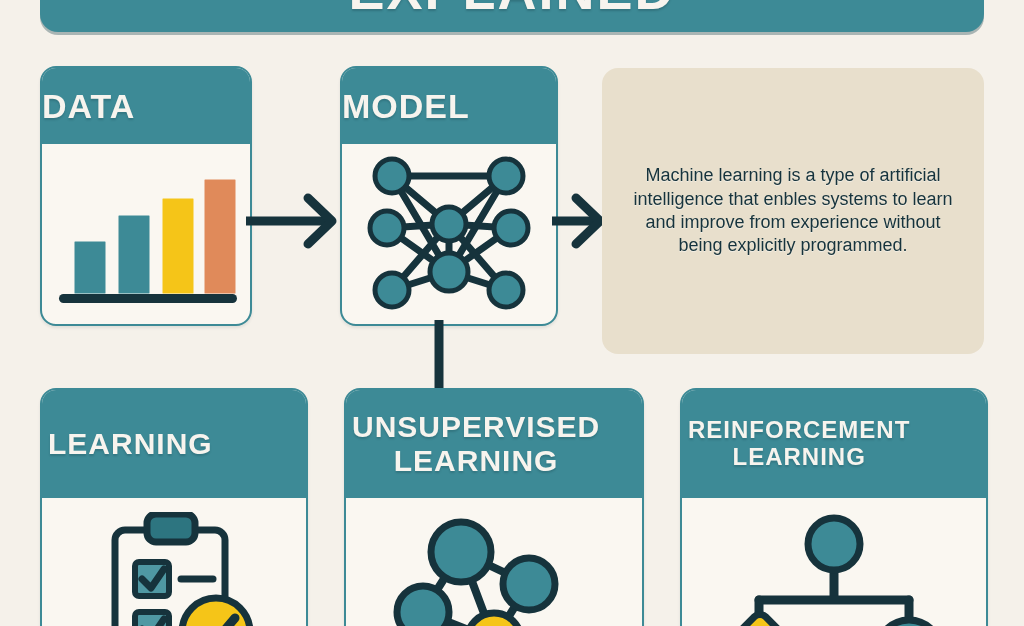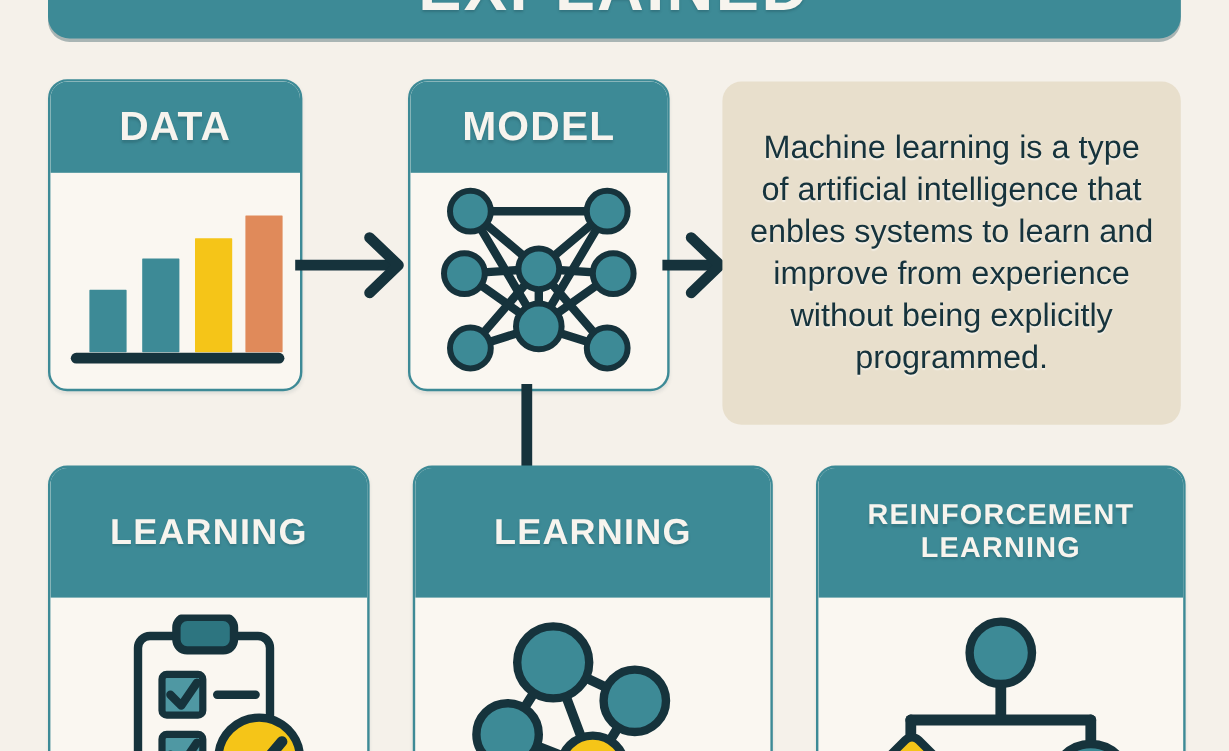--- a/index.html
+++ b/index.html
@@ -51,21 +51,20 @@
     border: 2px solid #3d8a96;
     border-radius: 16px;
     overflow: hidden;
     box-shadow: 0 2px 3px rgba(40,70,80,.10);
   }
   .card-header {
     background: #3d8a96;
     color: #f7f4ee;
     display: flex;
     align-items: center;
-    justify-content: center;
     text-align: center;
     font-weight: bold;
     letter-spacing: 1px;
     text-shadow: 0 2px 2px rgba(20,50,58,.22);
     box-sizing: border-box;
   }
   .card-body {
     position: relative;
     display: flex;
     align-items: center;
@@ -91,21 +90,21 @@
     background: #e8dfcc;
     border-radius: 16px;
     display: flex;
     align-items: center;
     justify-content: center;
     box-sizing: border-box;
     padding: 10px 22px;
   }
   .info-text {
     color: #16333c;
-    font-size: 27px;
+    font-size: 18px;
     line-height: 1.30;
     text-align: center;
     font-weight: 500;
     text-shadow: 0 1px 1px rgba(255,255,255,.55);
   }
 
   
   .card-bottom { top: 388px; height: 260px; }
   #card-supervised   { left: 40px;  width: 264px; }
   #card-unsupervised { left: 344px; width: 296px; }
@@ -229,20 +228,21 @@
           <circle cx="137" cy="120" r="34" fill="#f5c518" stroke="#16333c" stroke-width="7"></circle>
           <polyline points="120,120 133,133 156,106" fill="none" stroke="#16333c" stroke-width="9" stroke-linecap="round" stroke-linejoin="round"></polyline>
         </g>
       </svg>
     </div>
   </div>
 
   <div class="card card-bottom" id="card-unsupervised">
     <div class="card-header">
       <div>
+        <div>UNSUPERVISED</div>
         <div>LEARNING</div>
       </div>
     </div>
     <div class="card-body">
       <svg width="210" height="150" viewBox="0 0 210 150">
         <g stroke="#16333c" stroke-width="8" stroke-linecap="round">
           <line x1="72" y1="40" x2="140" y2="72"></line>
           <line x1="72" y1="40" x2="34" y2="100"></line>
           <line x1="34" y1="100" x2="105" y2="128"></line>
           <line x1="140" y1="72" x2="105" y2="128"></line>

